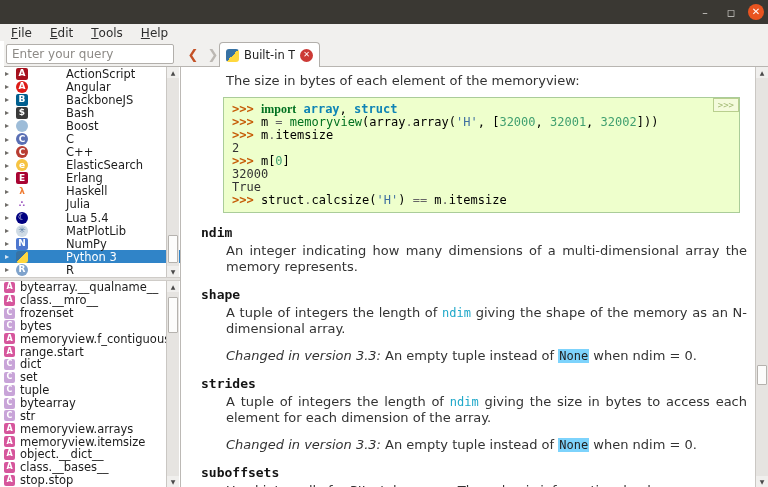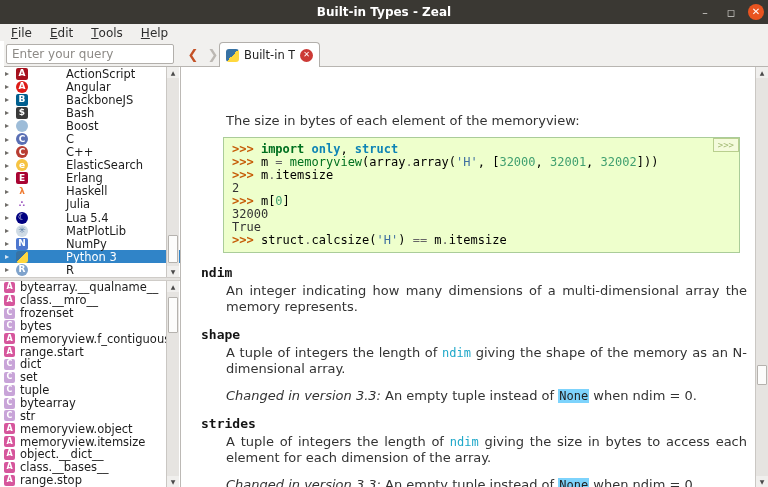--- a/index.html
+++ b/index.html
@@ -58,47 +58,46 @@
   .sb-btn { position:absolute; left:0; width:12px; height:11px; background:#f0efed; color:#4a4a4a; font-size:6px; display:flex; align-items:center; justify-content:center; }
   .sb-up { top:0; }
   .sb-down { bottom:0; }
   .sb-thumb { position:absolute; left:1px; width:10px; background:#fcfcfb; border:1px solid #b5b2ae; border-radius:1px; }
   .sb-docsets { right:1px; top:0; height:210px; }
   .sb-symbols { right:1px; top:0; height:206px; }
   .sb-content { right:0; top:0; height:420px; }
 
   
   .content { position:absolute; left:180px; top:67px; width:588px; height:420px; background:#fff; border-left:1px solid #bcb9b5; }
-  .doc { position:absolute; left:0; top:0; right:13px; bottom:0; padding:3px 8px 0 20px; overflow:hidden;margin-top:40px; }
+  .doc { position:absolute; left:0; top:0; right:13px; bottom:0; padding:3px 8px 0 20px; overflow:hidden; }
   .intro { margin:3px 0 0 25px; font-size:13px; line-height:16px; color:#333; }
 
   .codeblock { position:relative; margin:8px 7px 0 22px; background:#eeffcc; border:1px solid #aacc99; padding:5px 8px; font-family:"DejaVu Sans Mono",monospace; font-size:12px; line-height:13px; color:#000; }
   .cline { white-space:pre; }
   .k-gp { color:#c65d09; font-weight:bold; }
-  .k-kn { color:#007020; font-weight:bold; }
+  .k-kn { color:#007020; font-weight:bold;font-family:Liberation Serif, serif; }
   .k-nn { color:#0e84b5; font-weight:bold; }
   .k-nb { color:#007020; }
   .k-o  { color:#666666; }
   .k-s  { color:#4070a0; }
   .k-mi { color:#40a070; }
   .k-out{ color:#333333; }
   .code-toggle { position:absolute; top:0; right:0; border:1px solid #b9cf8e; background:#f4fbdc; color:#a3ba74; font-family:"DejaVu Sans Mono",monospace; font-size:9px; padding:0 4px; line-height:12px; }
 
   .attr-head { font-family:"DejaVu Sans Mono",monospace; font-weight:bold; font-size:13px; color:#141414; margin:12px 0 3px 0; }
   .dd { margin:2px 0 0 25px; text-align:justify; font-size:13px; line-height:16px; color:#333; }
   .versionchanged { margin:11px 0 0 25px; text-align:justify; font-size:13px; line-height:16px; color:#333; }
   .em { font-style:italic; }
   .xref { font-family:"DejaVu Sans Mono",monospace; font-size:12px; color:#1fa8c9; }
   .code-inline { font-family:"DejaVu Sans Mono",monospace; font-size:12px; background:#7dd3fc; padding:0 1px; color:#222; }
 </style>
 </head>
 <body>
 
 <div class="titlebar">
-  <div class="title">Built-in Types - Zeal</div>
   <div class="win-controls">
     <div class="win-btn win-min">–</div>
     <div class="win-btn win-max">◻</div>
     <div class="win-close">✕</div>
   </div>
 </div>
 
 <div class="menubar" id="menubar">
     <span class="menu-item"><u>F</u>ile</span>
     <span class="menu-item"><u>E</u>dit</span>
@@ -249,56 +248,56 @@
       <div class="srow">
         <span class="sbadge" style="background: rgb(200, 164, 216);">C</span>
         <span class="slabel">bytearray</span>
       </div>
       <div class="srow">
         <span class="sbadge" style="background: rgb(200, 164, 216);">C</span>
         <span class="slabel">str</span>
       </div>
       <div class="srow">
         <span class="sbadge" style="background: rgb(214, 86, 156);">A</span>
-        <span class="slabel">memoryview.object</span>
+        <span class="slabel">memoryview.arrays</span>
       </div>
       <div class="srow">
         <span class="sbadge" style="background: rgb(214, 86, 156);">A</span>
         <span class="slabel">memoryview.itemsize</span>
       </div>
       <div class="srow">
         <span class="sbadge" style="background: rgb(214, 86, 156);">A</span>
         <span class="slabel">object.__dict__</span>
       </div>
       <div class="srow">
         <span class="sbadge" style="background: rgb(214, 86, 156);">A</span>
         <span class="slabel">class.__bases__</span>
       </div>
       <div class="srow">
         <span class="sbadge" style="background: rgb(214, 86, 156);">A</span>
-        <span class="slabel">range.stop</span>
+        <span class="slabel">stop.stop</span>
       </div>
       <div class="srow">
         <span class="slabel"></span>
       </div>
     </div>
   <div class="sb sb-symbols" style="top:214px;">
     <div class="sb-btn sb-up">▲</div>
     <div class="sb-thumb" style="top:16px;height:36px;"></div>
     <div class="sb-btn sb-down">▼</div>
   </div>
 </div>
 
 <div class="content">
   <div class="doc">
     <p class="intro">The size in bytes of each element of the memoryview:</p>
     <div class="codeblock" id="codeblock">
       <span class="code-toggle">&gt;&gt;&gt;</span>
       <div id="code-lines">
-          <div class="cline"><span class="k-gp">&gt;&gt;&gt; </span><span class="k-kn">import</span><span> </span><span class="k-nn">only</span><span>, </span><span class="k-nn">struct</span></div>
+          <div class="cline"><span class="k-gp">&gt;&gt;&gt; </span><span class="k-kn">import</span><span> </span><span class="k-nn">array</span><span>, </span><span class="k-nn">struct</span></div>
           <div class="cline"><span class="k-gp">&gt;&gt;&gt; </span><span>m </span><span class="k-o">=</span><span> </span><span class="k-nb">memoryview</span><span>(array</span><span class="k-o">.</span><span>array(</span><span class="k-s">'H'</span><span>, [</span><span class="k-mi">32000</span><span>, </span><span class="k-mi">32001</span><span>, </span><span class="k-mi">32002</span><span>]))</span></div>
           <div class="cline"><span class="k-gp">&gt;&gt;&gt; </span><span>m</span><span class="k-o">.</span><span>itemsize</span></div>
           <div class="cline"><span class="k-out">2</span></div>
           <div class="cline"><span class="k-gp">&gt;&gt;&gt; </span><span>m[</span><span class="k-mi">0</span><span>]</span></div>
           <div class="cline"><span class="k-out">32000</span></div>
           <div class="cline"><span class="k-out">True</span></div>
           <div class="cline"><span class="k-gp">&gt;&gt;&gt; </span><span>struct</span><span class="k-o">.</span><span>calcsize(</span><span class="k-s">'H'</span><span>) </span><span class="k-o">==</span><span> m</span><span class="k-o">.</span><span>itemsize</span></div>
         </div>
     </div>
     <div id="sections">

